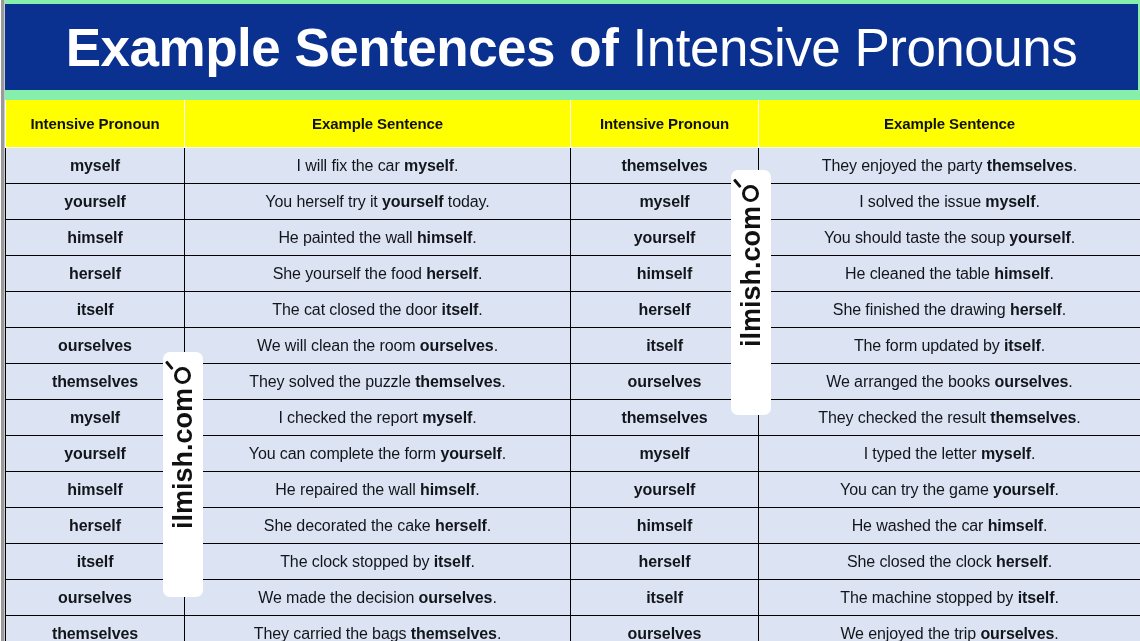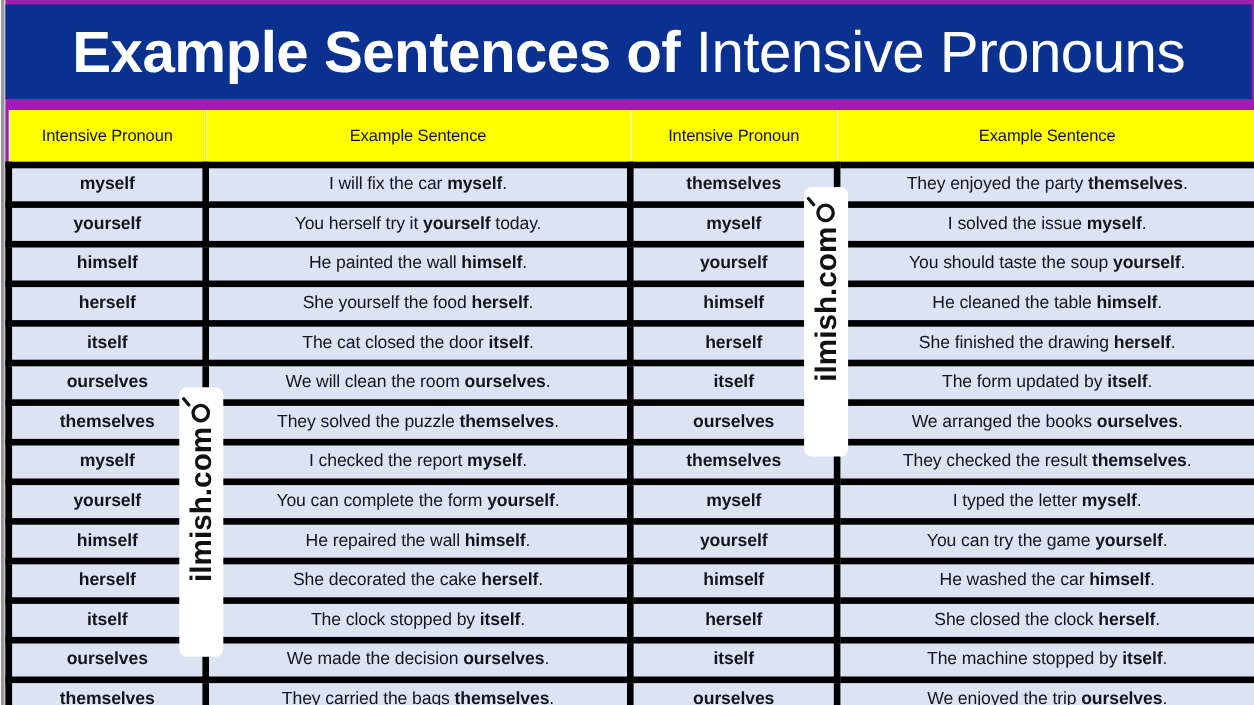--- a/index.html
+++ b/index.html
@@ -6,21 +6,21 @@
   body{
     width:1140px;height:641px;
     background:#ffffff;
     font-family:"Liberation Sans", sans-serif;
     overflow:hidden;
     position:relative;
   }
   #page{
     position:relative;
     width:1140px;height:641px;
-    background:#a21caf;
+    background:#86efac;
     overflow:hidden;
   }
 
   
   .gutter{
     position:absolute;left:0;top:0;width:5px;height:641px;
     background:linear-gradient(to right,#ffffff 0 1px,#9a9a9a 1px 4px,#c9c9c9 4px 5px);
   }
 
   
@@ -48,35 +48,35 @@
   }
   .table col.c1{width:179px;}
   .table col.c2{width:386px;}
   .table col.c3{width:188px;}
   .table col.c4{width:382px;}
 
   .table th{
     background:#ffff00;
     color:#111111;
     font-size:15px;
-    font-weight:400;
+    font-weight:700;
     height:47px;
     text-align:center;
     padding:0;
     border:1px solid #ffffff;
     border-top:none;
     letter-spacing:-0.1px;
   }
   .table td{
     background:#dce3f2;
     color:#12161c;
     font-size:16px;
     height:36px;
     padding:0 10px;
-    border:6px solid #000000;
+    border:1px solid #000000;
     box-sizing:border-box;
     letter-spacing:-0.1px;
   }
   .table td.pron{
     text-align:center;
     font-weight:700;
   }
   .table td.sent{
     text-align:center;
     font-weight:400;

